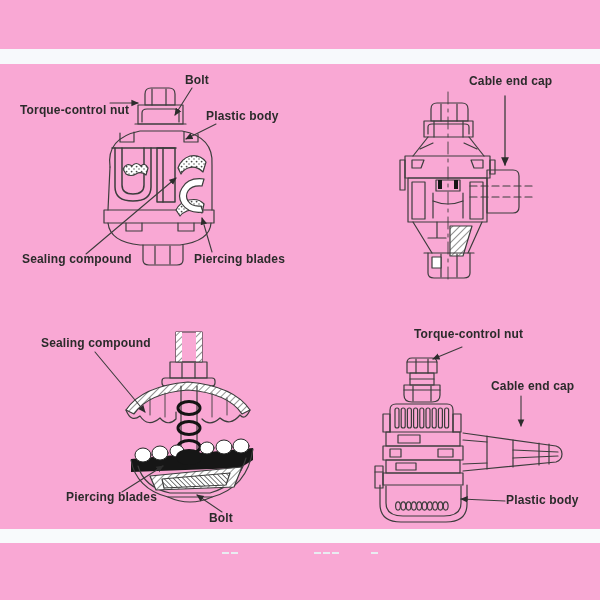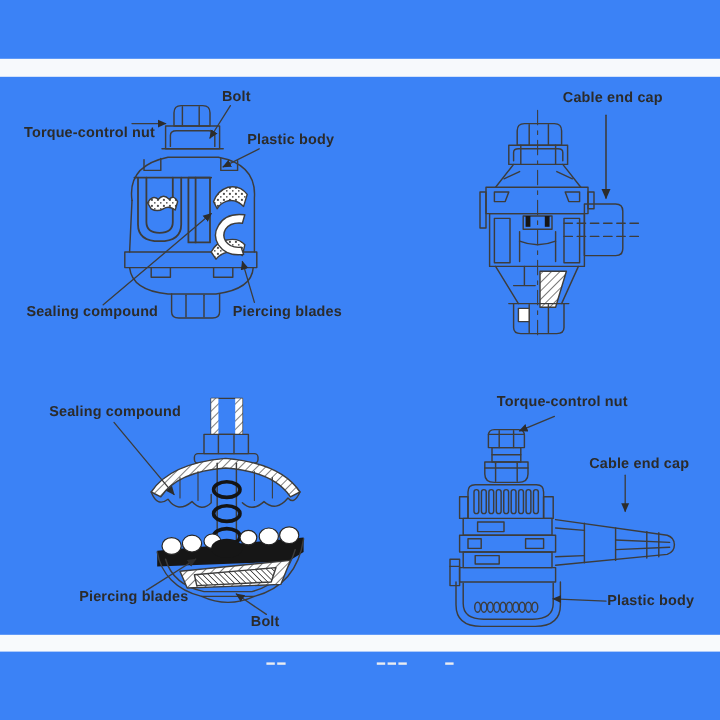--- a/index.html
+++ b/index.html
@@ -1,16 +1,16 @@
 <!DOCTYPE html>
 <html><head>
 <meta charset="utf-8">
 <style>
   html,body{margin:0;padding:0;background:#ffffff;}
-  .canvas{position:relative;width:600px;height:600px;background:#3b82f6;overflow:hidden;
+  .canvas{position:relative;width:600px;height:600px;background:#f9a8d4;overflow:hidden;
           font-family:"Liberation Sans",sans-serif;}
   .band{position:absolute;left:0;width:600px;background:#f7f9fc;}
   .band-top{top:49px;height:15px;}
   .band-bottom{top:529px;height:14px;background:#f8fafc;}
   .fig{position:absolute;}
   #fig1{left:0;top:60px;}
   #fig2{left:300px;top:60px;}
   #fig3{left:0;top:320px;}
   #fig4{left:300px;top:320px;}
   .lbl{position:absolute;font-size:12px;font-weight:600;color:#2b2b2b;

